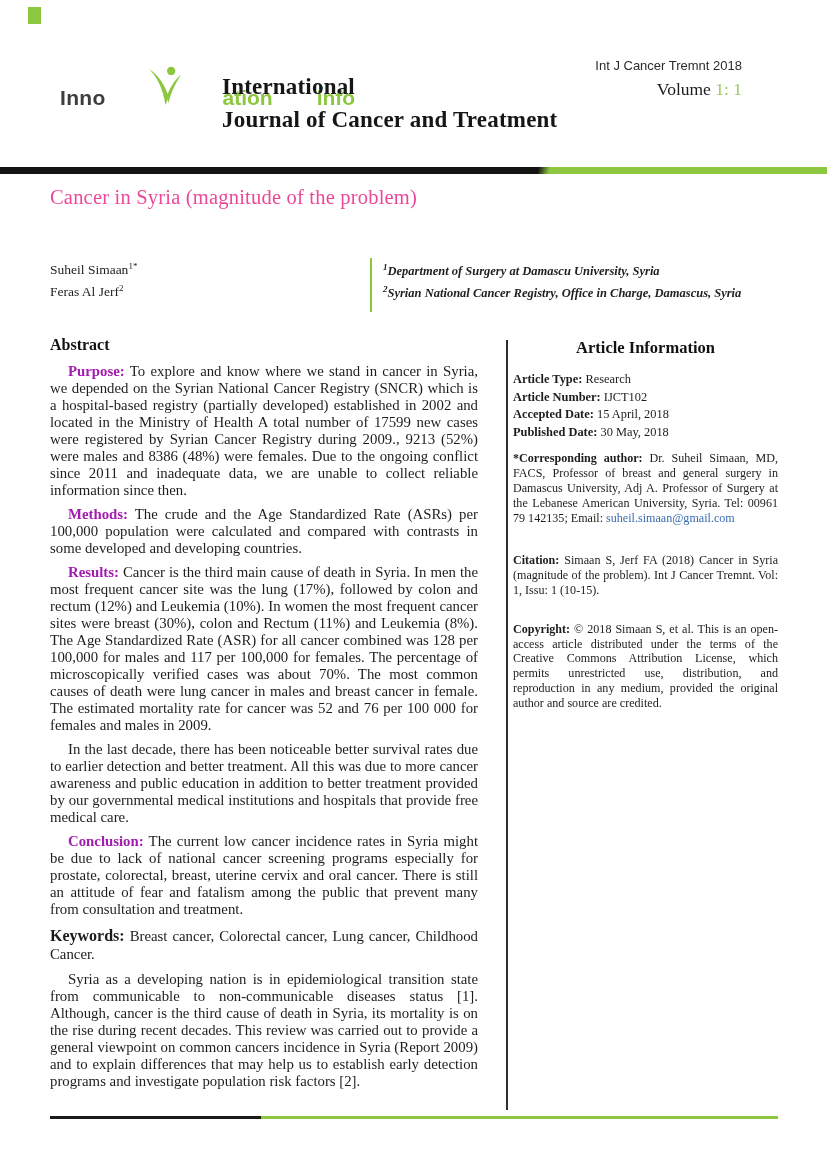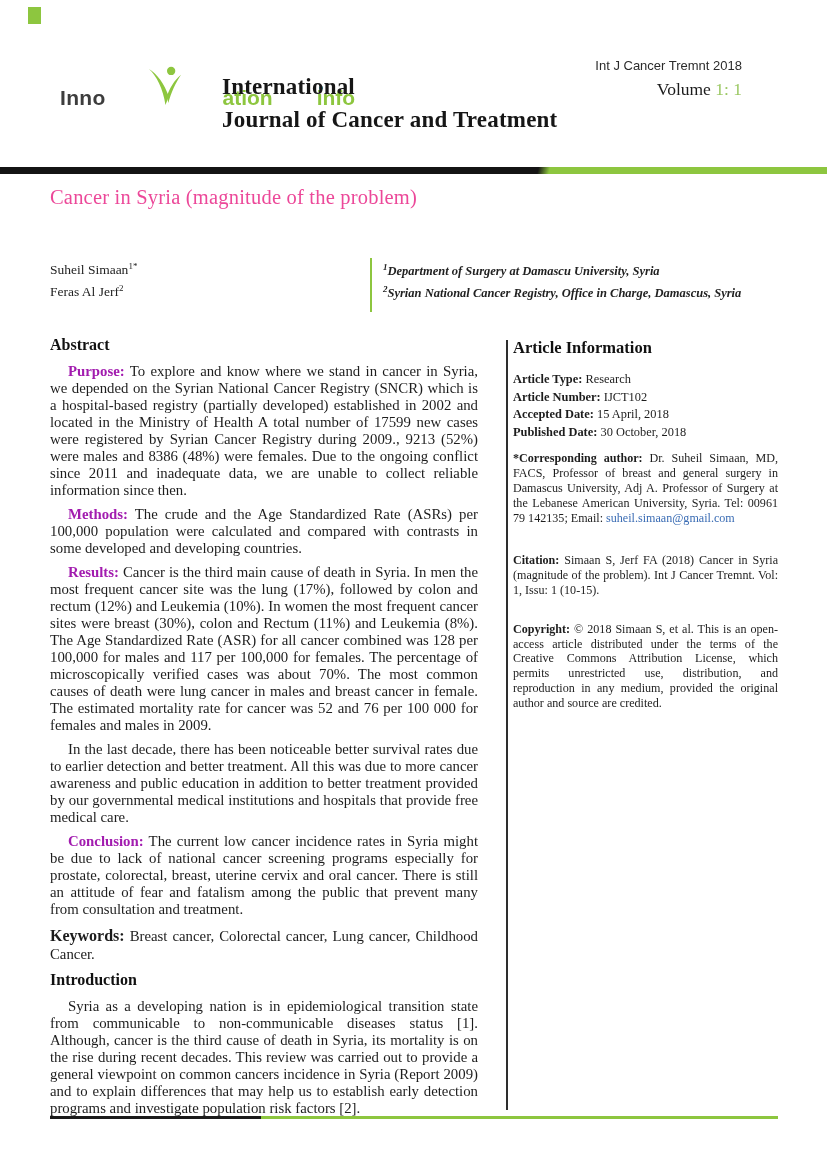--- a/index.html
+++ b/index.html
@@ -47,21 +47,21 @@
   .left-col h2{font-size:16px;font-weight:bold;color:#111;margin:0 0 9px 0;}
   .para{font-size:14.8px;line-height:17px;text-align:justify;text-indent:18px;margin:0 0 7px 0;color:#1d1d1d;}
   .para strong{color:#a21caf;}
   .keywords{font-size:14.8px;line-height:17.5px;text-align:justify;margin:9px 0 8px 0;}
   .keywords strong{font-size:16px;}
   .intro-heading{margin-top:6px !important;}
   .bottom-rule{position:absolute;left:50px;top:1116px;width:728px;height:3px;
     background:linear-gradient(90deg,#1b1b1b 0 29%,var(--accent-green) 29% 100%);}
   
   .right-col{position:absolute;left:513px;top:338px;width:265px;}
-  .ai-heading{font-size:16.5px;font-weight:bold;color:#111;margin-bottom:13px;}
+  .ai-heading{font-size:16.5px;font-weight:bold;text-align:center;color:#111;margin-bottom:13px;}
   .ai-field{font-size:12.4px;line-height:17.6px;color:#1d1d1d;}
   .ai-block{font-size:12.1px;line-height:14.8px;text-align:justify;color:#1d1d1d;}
   .block-corresponding{margin-top:10px;}
   .block-citation{margin-top:28px;}
   .block-copyright{margin-top:24px;}
   .email-link{color:var(--link-blue);text-decoration:none;cursor:pointer;}
 </style>
 </head>
 <body>
 
@@ -114,31 +114,30 @@
   <p class="para"><strong>Methods:</strong><span> The crude and the Age Standardized Rate (ASRs) per 100,000 population were calculated and compared with contrasts in some developed and developing countries.</span></p>
 
   <p class="para"><strong>Results:</strong><span> Cancer is the third main cause of death in Syria. In men the most frequent cancer site was the lung (17%), followed by colon and rectum (12%) and Leukemia (10%). In women the most frequent cancer sites were breast (30%), colon and Rectum (11%) and Leukemia (8%). The Age Standardized Rate (ASR) for all cancer combined was 128 per 100,000 for males and 117 per 100,000 for females. The percentage of microscopically verified cases was about 70%. The most common causes of death were lung cancer in males and breast cancer in female. The estimated mortality rate for cancer was 52 and 76 per 100 000 for females and males in 2009.</span></p>
 
   <p class="para"><span>In the last decade, there has been noticeable better survival rates due to earlier detection and better treatment. All this was due to more cancer awareness and public education in addition to better treatment provided by our governmental medical institutions and hospitals that provide free medical care.</span></p>
 
   <p class="para"><strong>Conclusion:</strong><span> The current low cancer incidence rates in Syria might be due to lack of national cancer screening programs especially for prostate, colorectal, breast, uterine cervix and oral cancer. There is still an attitude of fear and fatalism among the public that prevent many from consultation and treatment.</span></p>
 
   <p class="keywords"><strong>Keywords:</strong><span> Breast cancer, Colorectal cancer, Lung cancer, Childhood Cancer.</span></p>
 
-  <h2 class="intro-heading">Introduction</h2>
   <p class="para"><span>Syria as a developing nation is in epidemiological transition state from communicable to non-communicable diseases status [1]. Although, cancer is the third cause of death in Syria, its mortality is on the rise during recent decades. This review was carried out to provide a general viewpoint on common cancers incidence in Syria (Report 2009) and to explain differences that may help us to establish early detection programs and investigate population risk factors [2].</span></p>
 </main>
 
 <aside class="right-col">
   <h2 class="ai-heading">Article Information</h2>
 
   <div class="ai-field"><strong>Article Type:</strong><span> Research</span></div>
   <div class="ai-field"><strong>Article Number:</strong><span> IJCT102</span></div>
   <div class="ai-field"><strong>Accepted Date:</strong><span> 15 April, 2018</span></div>
-  <div class="ai-field"><strong>Published Date:</strong><span> 30 October, 2018</span></div>
+  <div class="ai-field"><strong>Published Date:</strong><span> 30 May, 2018</span></div>
 
   <p class="ai-block block-corresponding"><strong>*Corresponding author:</strong><span> Dr. Suheil Simaan, MD, FACS, Professor of breast and general surgery in Damascus University, Adj A. Professor of Surgery at the Lebanese American University, Syria. Tel: 00961 79 142135; Email: </span><a class="email-link">suheil.simaan@gmail.com</a></p>
 
   <p class="ai-block block-citation"><strong>Citation:</strong><span> Simaan S, Jerf FA (2018) Cancer in Syria (magnitude of the problem). Int J Cancer Tremnt. Vol: 1, Issu: 1 (10-15).</span></p>
 
   <p class="ai-block block-copyright"><strong>Copyright:</strong><span> © 2018 Simaan S, et al. This is an open-access article distributed under the terms of the Creative Commons Attribution License, which permits unrestricted use, distribution, and reproduction in any medium, provided the original author and source are credited.</span></p>
 </aside>
 
 <div class="bottom-rule"></div>
 

